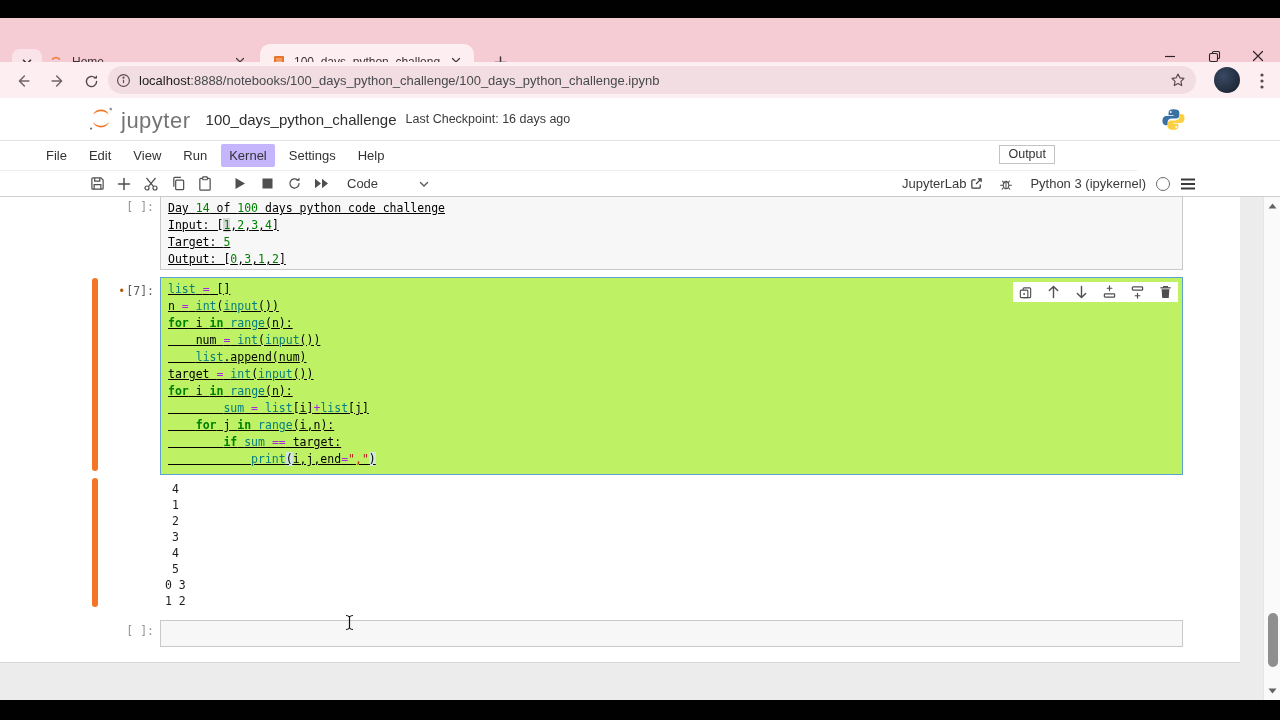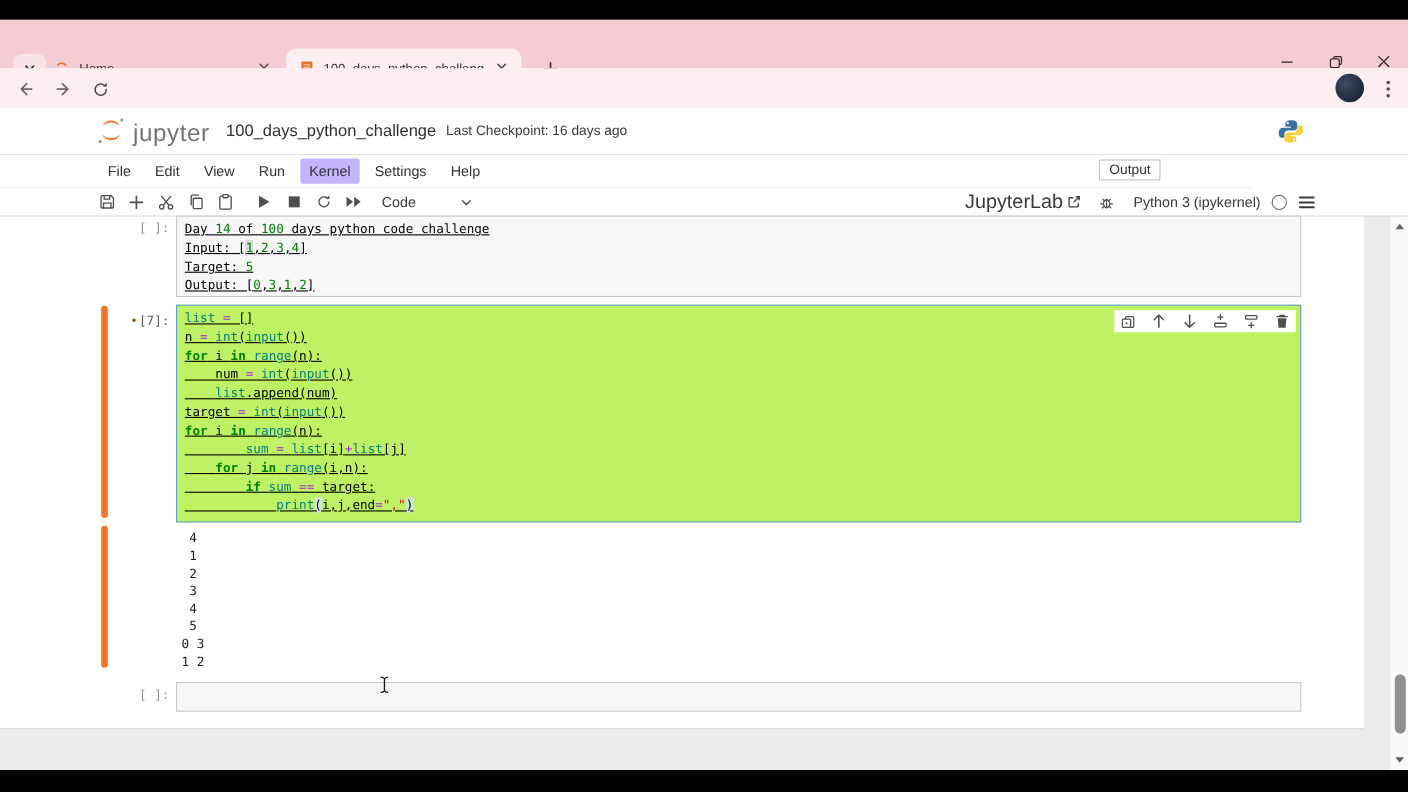--- a/index.html
+++ b/index.html
@@ -45,35 +45,35 @@
   .jp-header { position:absolute; top:98px; left:0; width:1280px; height:43px; background:#fff;
     border-bottom:1px solid #e3e3e3; display:flex; align-items:center; }
   .jp-logo { display:flex; align-items:flex-end; gap:5px; margin-left:86px; cursor:pointer;justify-content:space-between; }
   .jp-logo-text { font-size:22px; color:#747476; letter-spacing:0.5px; line-height:1; padding-bottom:2px;}
   .nb-title { font-size:15px; color:#2f2f2f; margin-left:15px; cursor:pointer; }
   .nb-checkpoint { font-size:12.5px; color:#3b3b3b; margin-left:9px; }
   .py-logo { position:absolute; right:94px; top:9px; }
 
   
   .jp-menubar { position:absolute; top:141px; left:0; width:1137px; height:30px; background:#fff;
-    border-bottom:1px solid #ececec; display:flex; align-items:center; padding-left:90px; font-size:13px; color:#333; }
+    border-bottom:1px solid #ececec; display:flex; align-items:center; padding-left:38px; font-size:13px; color:#333; }
   .menu-item { padding:4px 8px; margin-right:6px; cursor:pointer; border-radius:2px; }
   .menu-item.hl { background:#c4b5fd; }
   .trusted { position:absolute; right:82px; top:4px; border:1px solid #c3c3c3; background:#fff;
     font-size:12.5px; color:#333; padding:1px 8px 2px; cursor:pointer; }
 
   
   .jp-toolbar { position:absolute; top:171px; left:0; width:1280px; height:26px; background:#fff;
     border-bottom:1px solid #cfcfcf; display:flex; align-items:center; padding-left:84px; }
   .tb-btn { width:26px; height:22px; display:flex; align-items:center; justify-content:center; cursor:pointer; margin-right:1px; }
   .tb-gap { width:8px; }
   .celltype { font-size:13px; color:#3a3a3a; margin-left:12px; cursor:pointer; }
   .celltype-chevron { margin-left:40px; cursor:pointer; display:flex; align-items:center;}
   .tb-right { position:absolute; right:84px; display:flex; align-items:center; gap:10px; }
-  .jl-link { font-size:18px; color:#3a3a3a; display:flex; align-items:center; gap:4px; cursor:pointer;}
+  .jl-link { font-size:13px; color:#3a3a3a; display:flex; align-items:center; gap:4px; cursor:pointer;}
   .kernel-name { font-size:13px; color:#3a3a3a; cursor:pointer; }
   .kernel-status { width:14px; height:14px; border:1.6px solid #6b6b6b; border-radius:50%; cursor:pointer;}
   .hamburger { cursor:pointer; display:flex; align-items:center; }
 
   
   .jp-main { position:absolute; top:197px; left:0; width:1280px; height:503px; background:#ececec; }
   .page { position:absolute; left:0; top:0; width:1240px; height:466px; background:#fff;
     border-bottom:1px solid #d8d8d8; }
   .prompt { position:absolute; left:98px; width:56px; text-align:right; font-family:"DejaVu Sans Mono", monospace;
     font-size:11.5px; color:#5a5a5a; white-space:pre; }
@@ -201,20 +201,35 @@
     <div class="nav-ic" style="left:45px">
       <svg width="18" height="18" viewBox="0 0 20 20" fill="none" stroke="#6f6468" stroke-width="1.7" stroke-linecap="round" stroke-linejoin="round">
           <path d="M8.5 4.5 14 10 l-5.5 5.5 M14 10 H3.5"></path>
         </svg>
     </div>
     <div class="nav-ic" style="left:78px">
       <svg width="17" height="17" viewBox="0 0 20 20" fill="none">
           <path d="M16 10a6 6 0 1 1-1.8-4.3" stroke="#55494d" stroke-width="1.7" stroke-linecap="round"></path>
           <path d="M16.5 2.5 v4 h-4 z" fill="#55494d"></path>
         </svg>
+    </div>
+    <div class="pill">
+      <span>
+        <svg width="15" height="15" viewBox="0 0 16 16" fill="none" stroke="#5b5154" stroke-width="1.3">
+            <circle cx="8" cy="8" r="6.3"></circle>
+            <path d="M8 7.2 v3.6"></path>
+            <circle cx="8" cy="5" r="0.5" fill="#5b5154"></circle>
+          </svg>
+      </span>
+      <span class="url"><span class="host">localhost</span><span class="rest">:8888/notebooks/100_days_python_challenge/100_days_python_challenge.ipynb</span></span>
+      <span>
+        <svg width="16" height="16" viewBox="0 0 20 20" fill="none" stroke="#55494d" stroke-width="1.4" stroke-linejoin="round">
+            <path d="M10 2.5 12.3 7.3 17.5 8 13.7 11.7 14.7 17 10 14.4 5.3 17 6.3 11.7 2.5 8 7.7 7.3 Z"></path>
+          </svg>
+      </span>
     </div>
     <div class="avatar"></div>
     <div class="menu-dots">
       <svg width="4" height="16" viewBox="0 0 4 16">
           <circle cx="2" cy="2" r="1.6" fill="#55494d"></circle>
           <circle cx="2" cy="8" r="1.6" fill="#55494d"></circle>
           <circle cx="2" cy="14" r="1.6" fill="#55494d"></circle>
         </svg>
     </div>
   </div>

